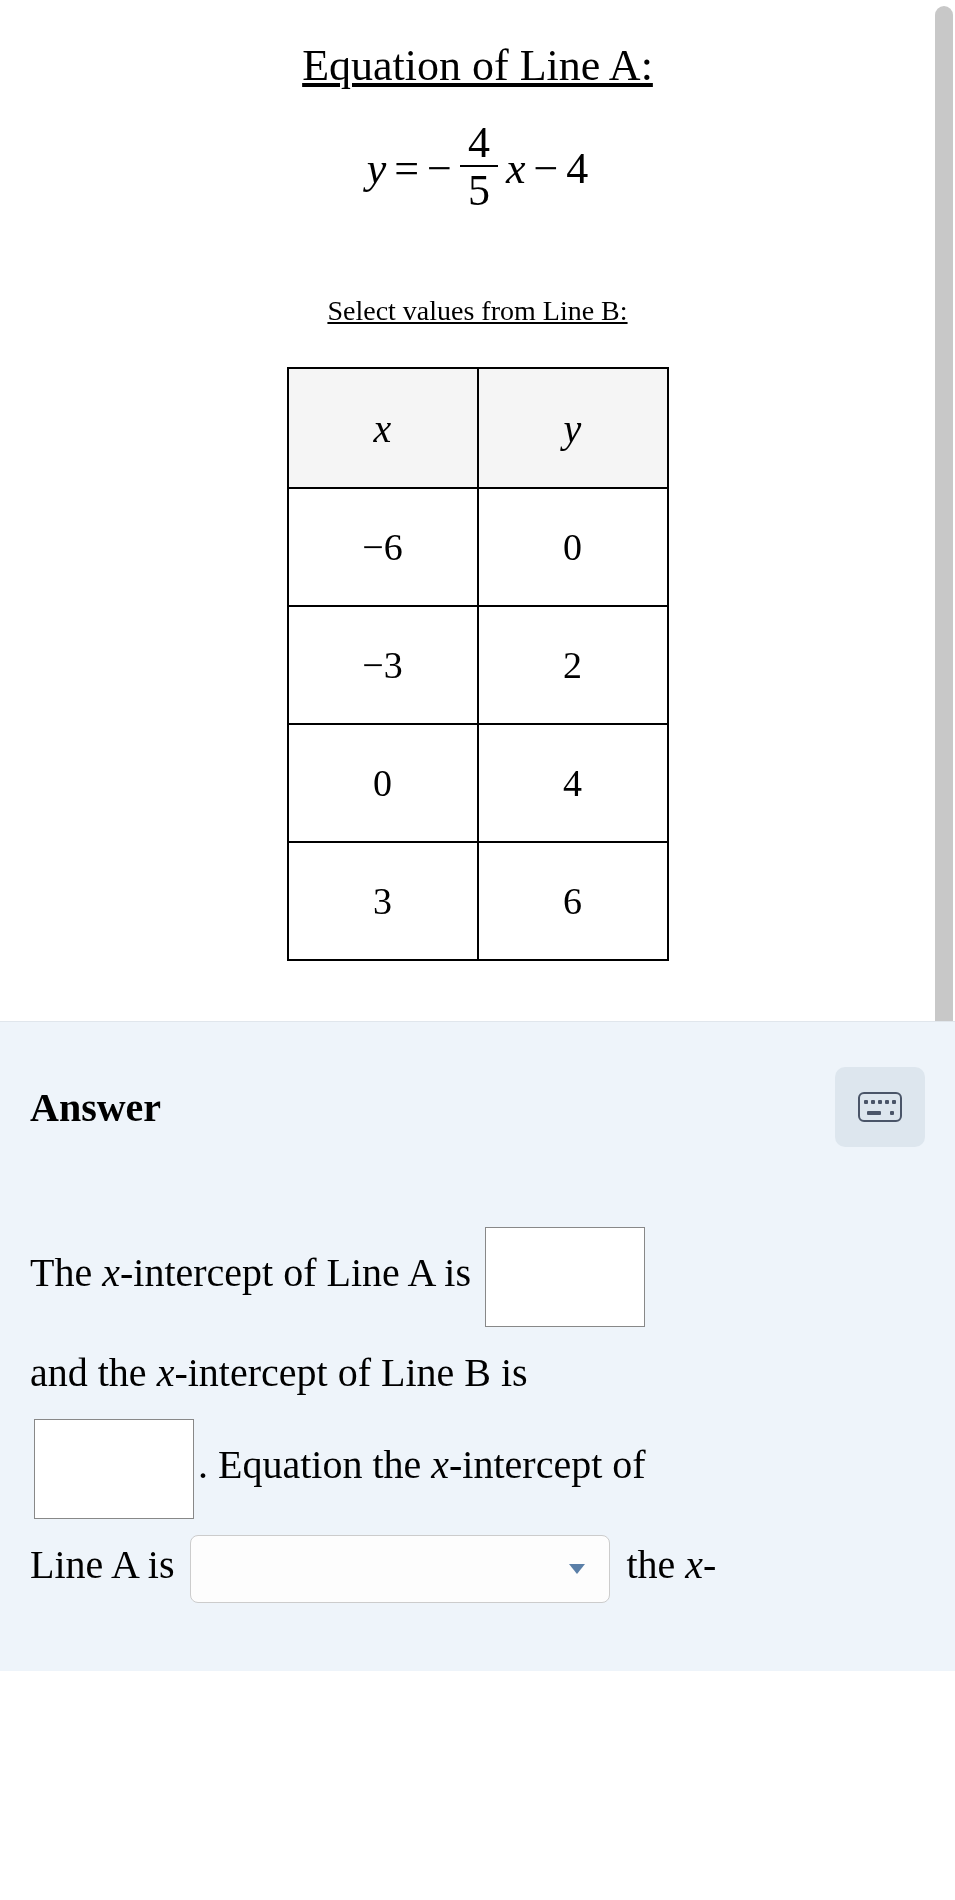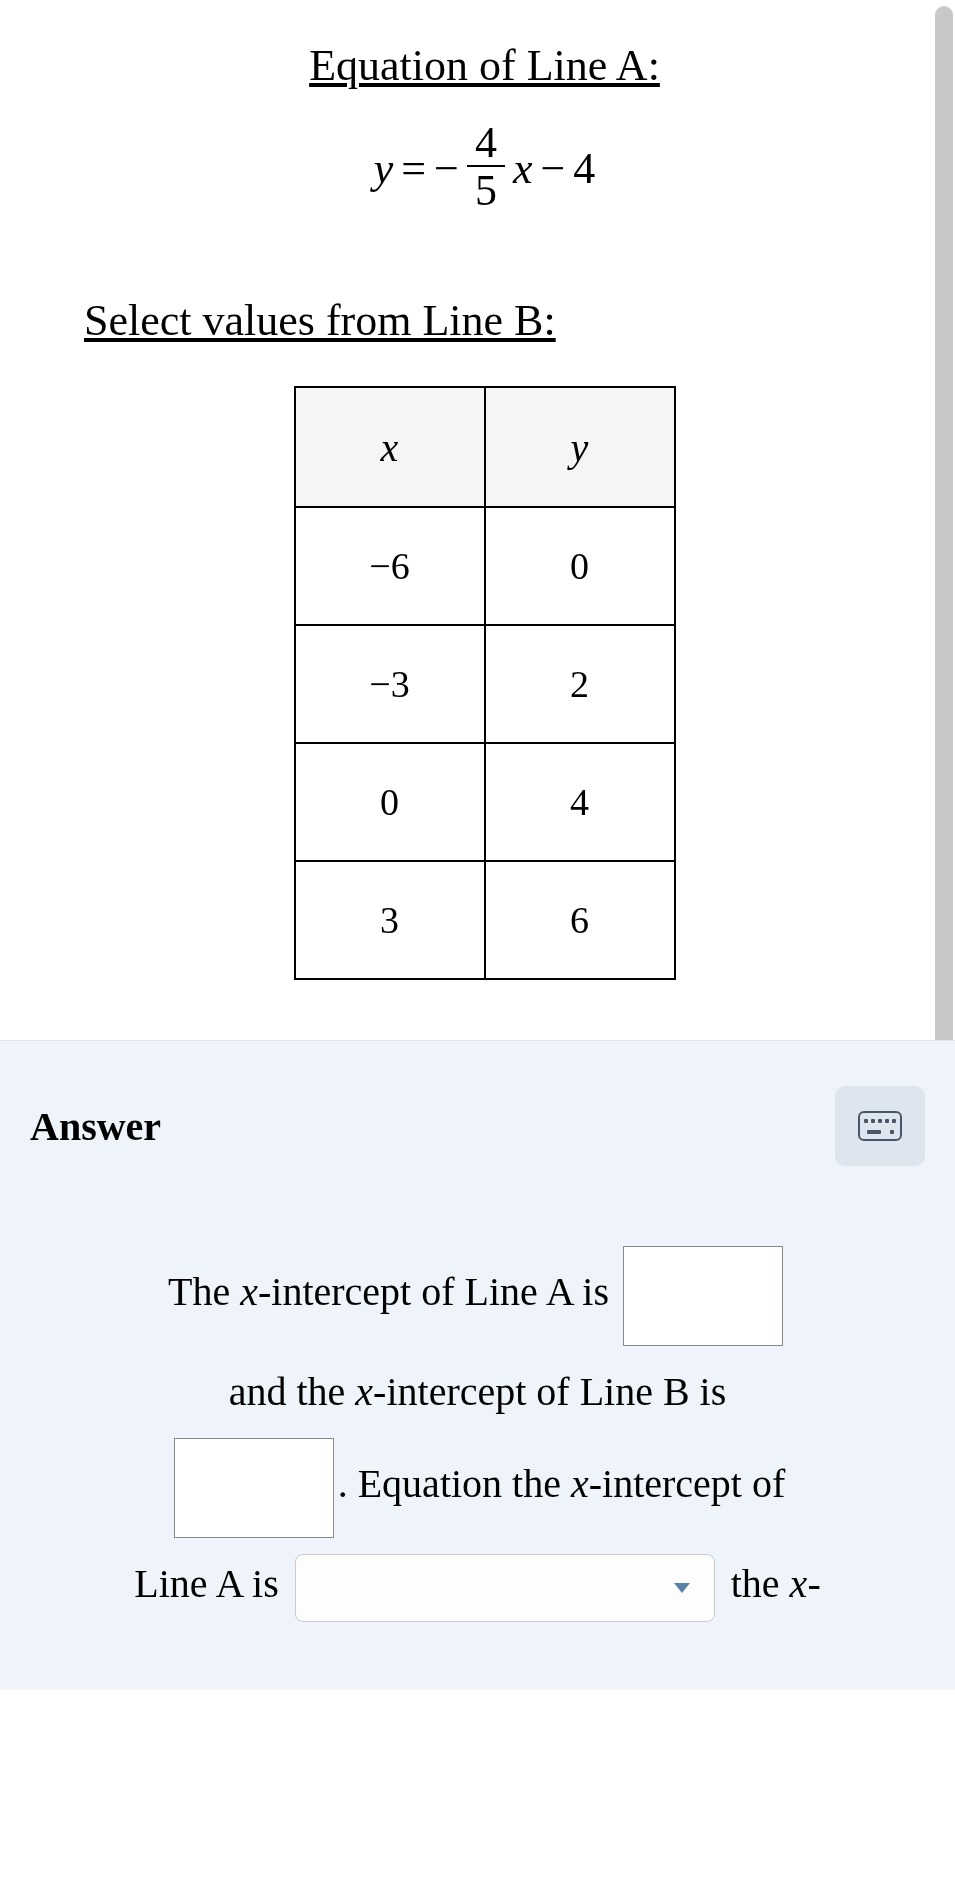--- a/index.html
+++ b/index.html
@@ -8,21 +8,21 @@
       padding: 0;
     }
     body {
       font-family: Georgia, 'Times New Roman', serif;
       background: #ffffff;
       width: 955px;
       height: 1900px;
       position: relative;
     }
     .content-area {
-      padding: 40px 30px 0 44px;
+      padding: 40px 30px 0 30px;
     }
     .section-title {
       font-size: 44px;
       text-decoration: underline;
       text-align: center;
       margin-bottom: 30px;
       font-family: 'Times New Roman', serif;
     }
     .equation {
       font-size: 44px;
@@ -48,23 +48,23 @@
     .fraction .num {
       border-bottom: 2px solid #000;
       padding: 0 8px;
       line-height: 1;
     }
     .fraction .den {
       padding: 0 8px;
       line-height: 1.1;
     }
     .section-title-b {
-      font-size: 44px;
+      font-size: 28px;
       text-decoration: underline;
-      text-align: left;
+      text-align: center;
       margin-bottom: 40px;
       font-family: 'Times New Roman', serif;
       padding: 0 40px;
     }
     .data-table {
       margin: 0 auto 60px auto;
       border-collapse: collapse;
       font-size: 40px;
       font-family: 'Times New Roman', serif;
     }
@@ -137,21 +137,20 @@
     .key-space {
       width: 14px;
       height: 4px;
       background: #4a5568;
       border-radius: 1px;
     }
     .answer-body {
       font-size: 40px;
       line-height: 2.3;
       font-family: Georgia, serif;
-      text-align: center;
     }
     .math-var {
       font-style: italic;
       font-family: 'Times New Roman', serif;
     }
     .input-box {
       display: inline-block;
       border: 1.5px solid #888;
       background: #fff;
       width: 160px;

